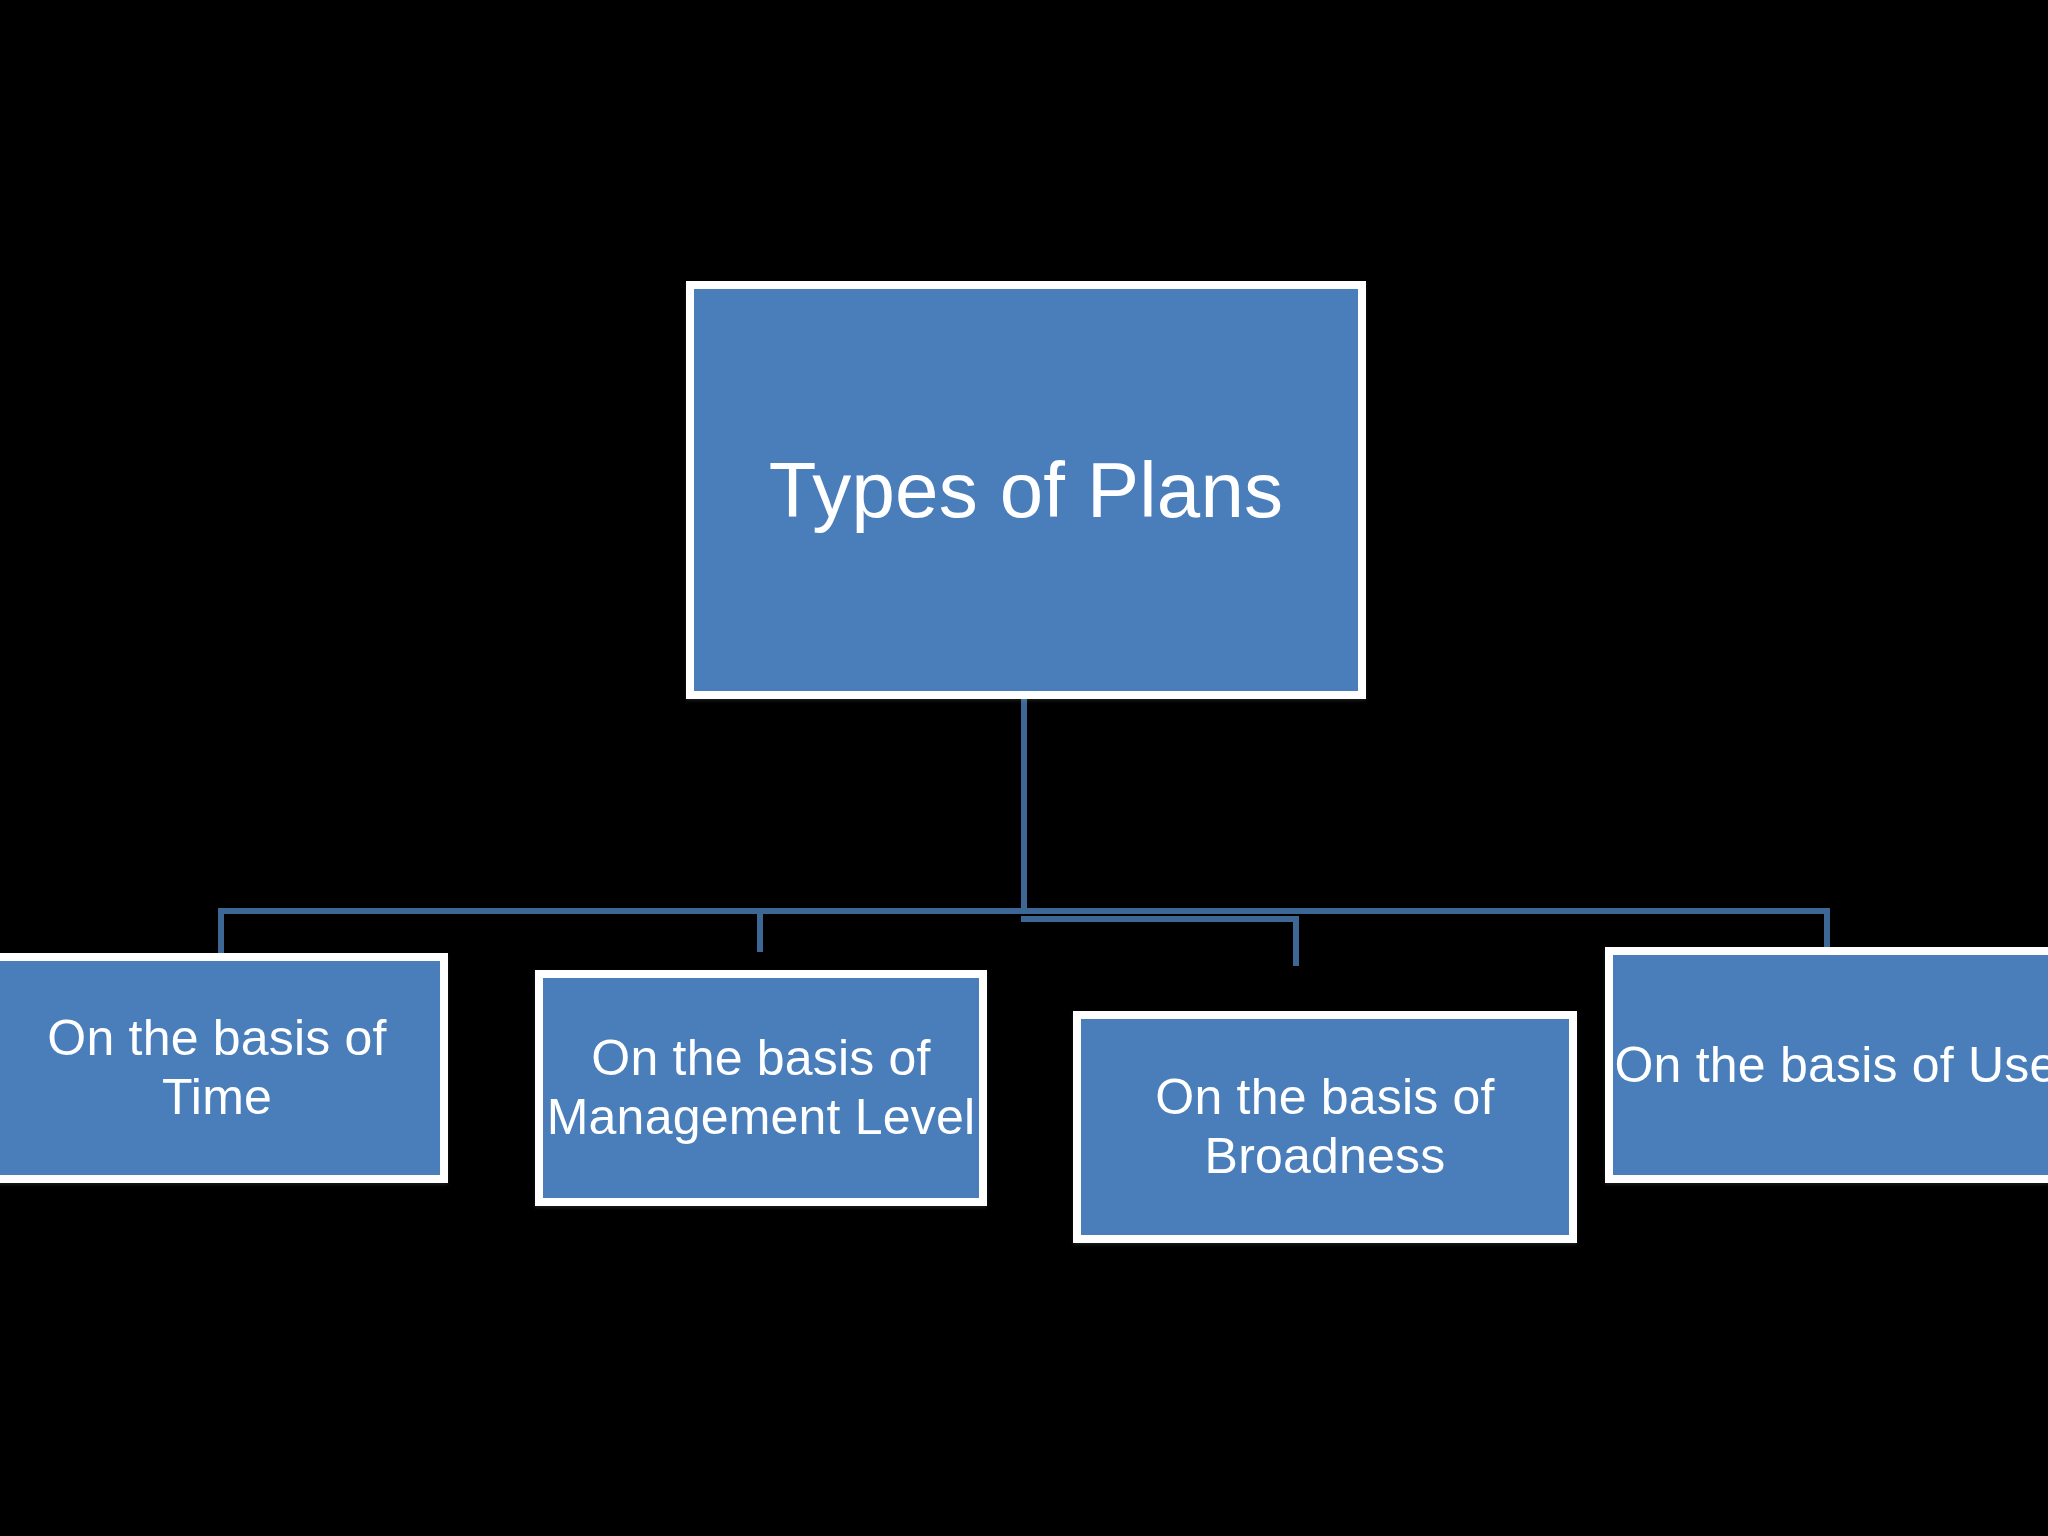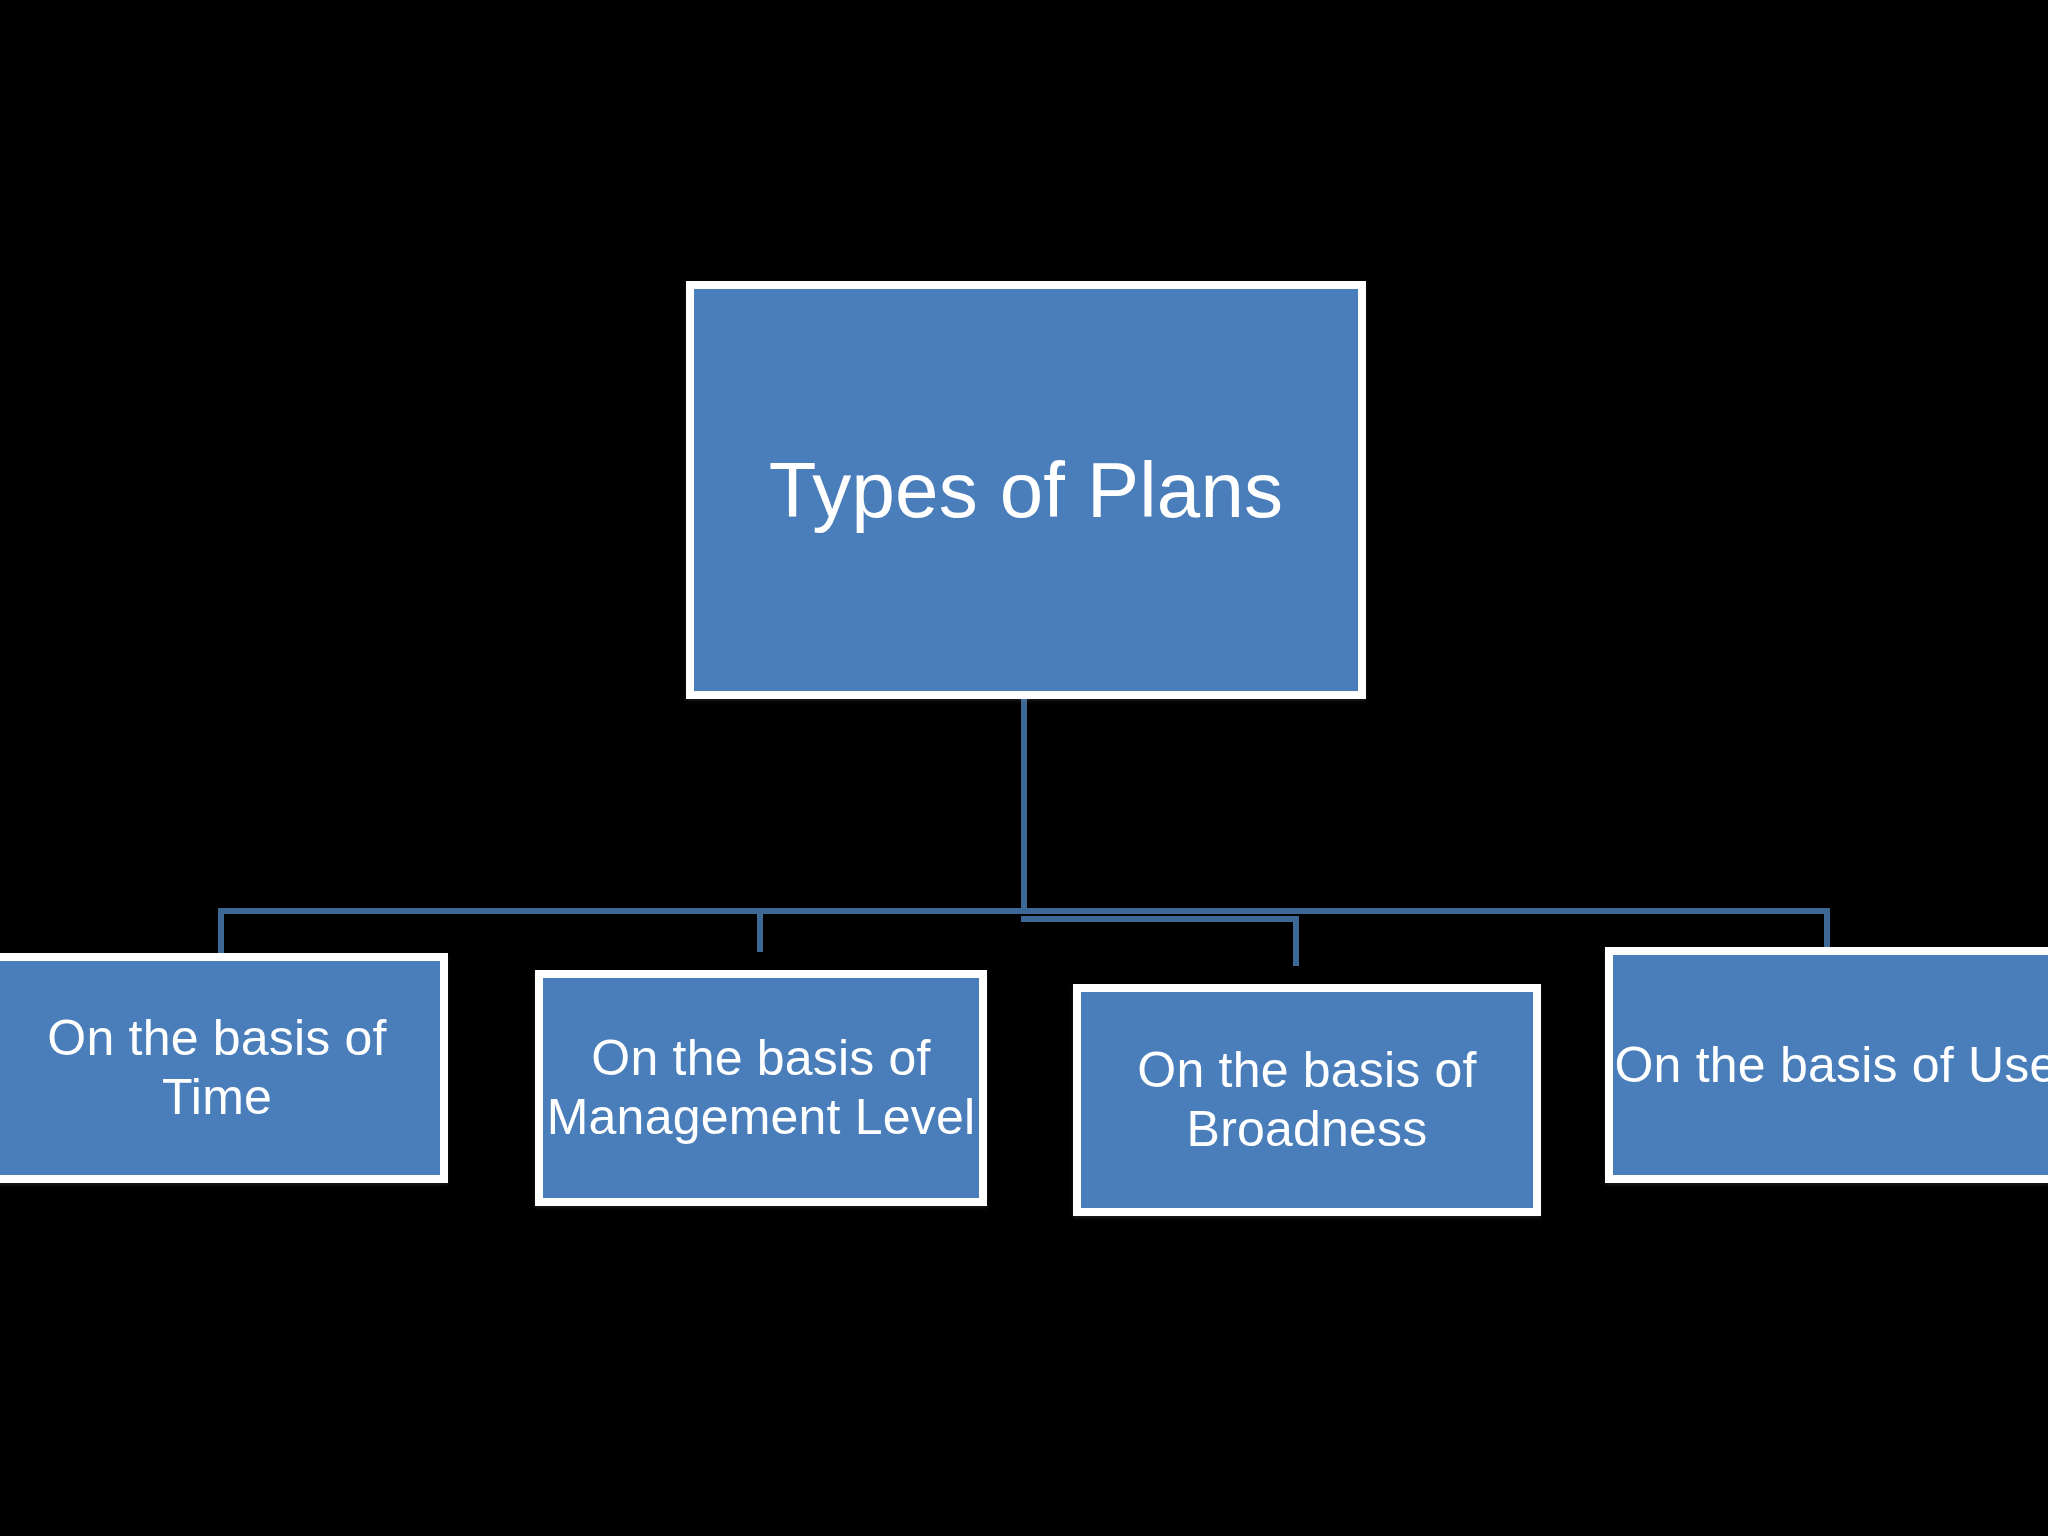--- a/index.html
+++ b/index.html
@@ -70,22 +70,22 @@
     left: 535px;
     top: 947px;
     width: 452px;
     height: 236px;
     margin-top: 23px;
   }
 
   
   .child-2 {
     left: 1073px;
-    top: 984px;
-    width: 468px;
+    top: 1011px;
+    width: 504px;
     height: 232px;
   }
 
   
   .child-3 {
     left: 1605px;
     top: 947px;
     width: 462px;
     height: 236px;
   }

